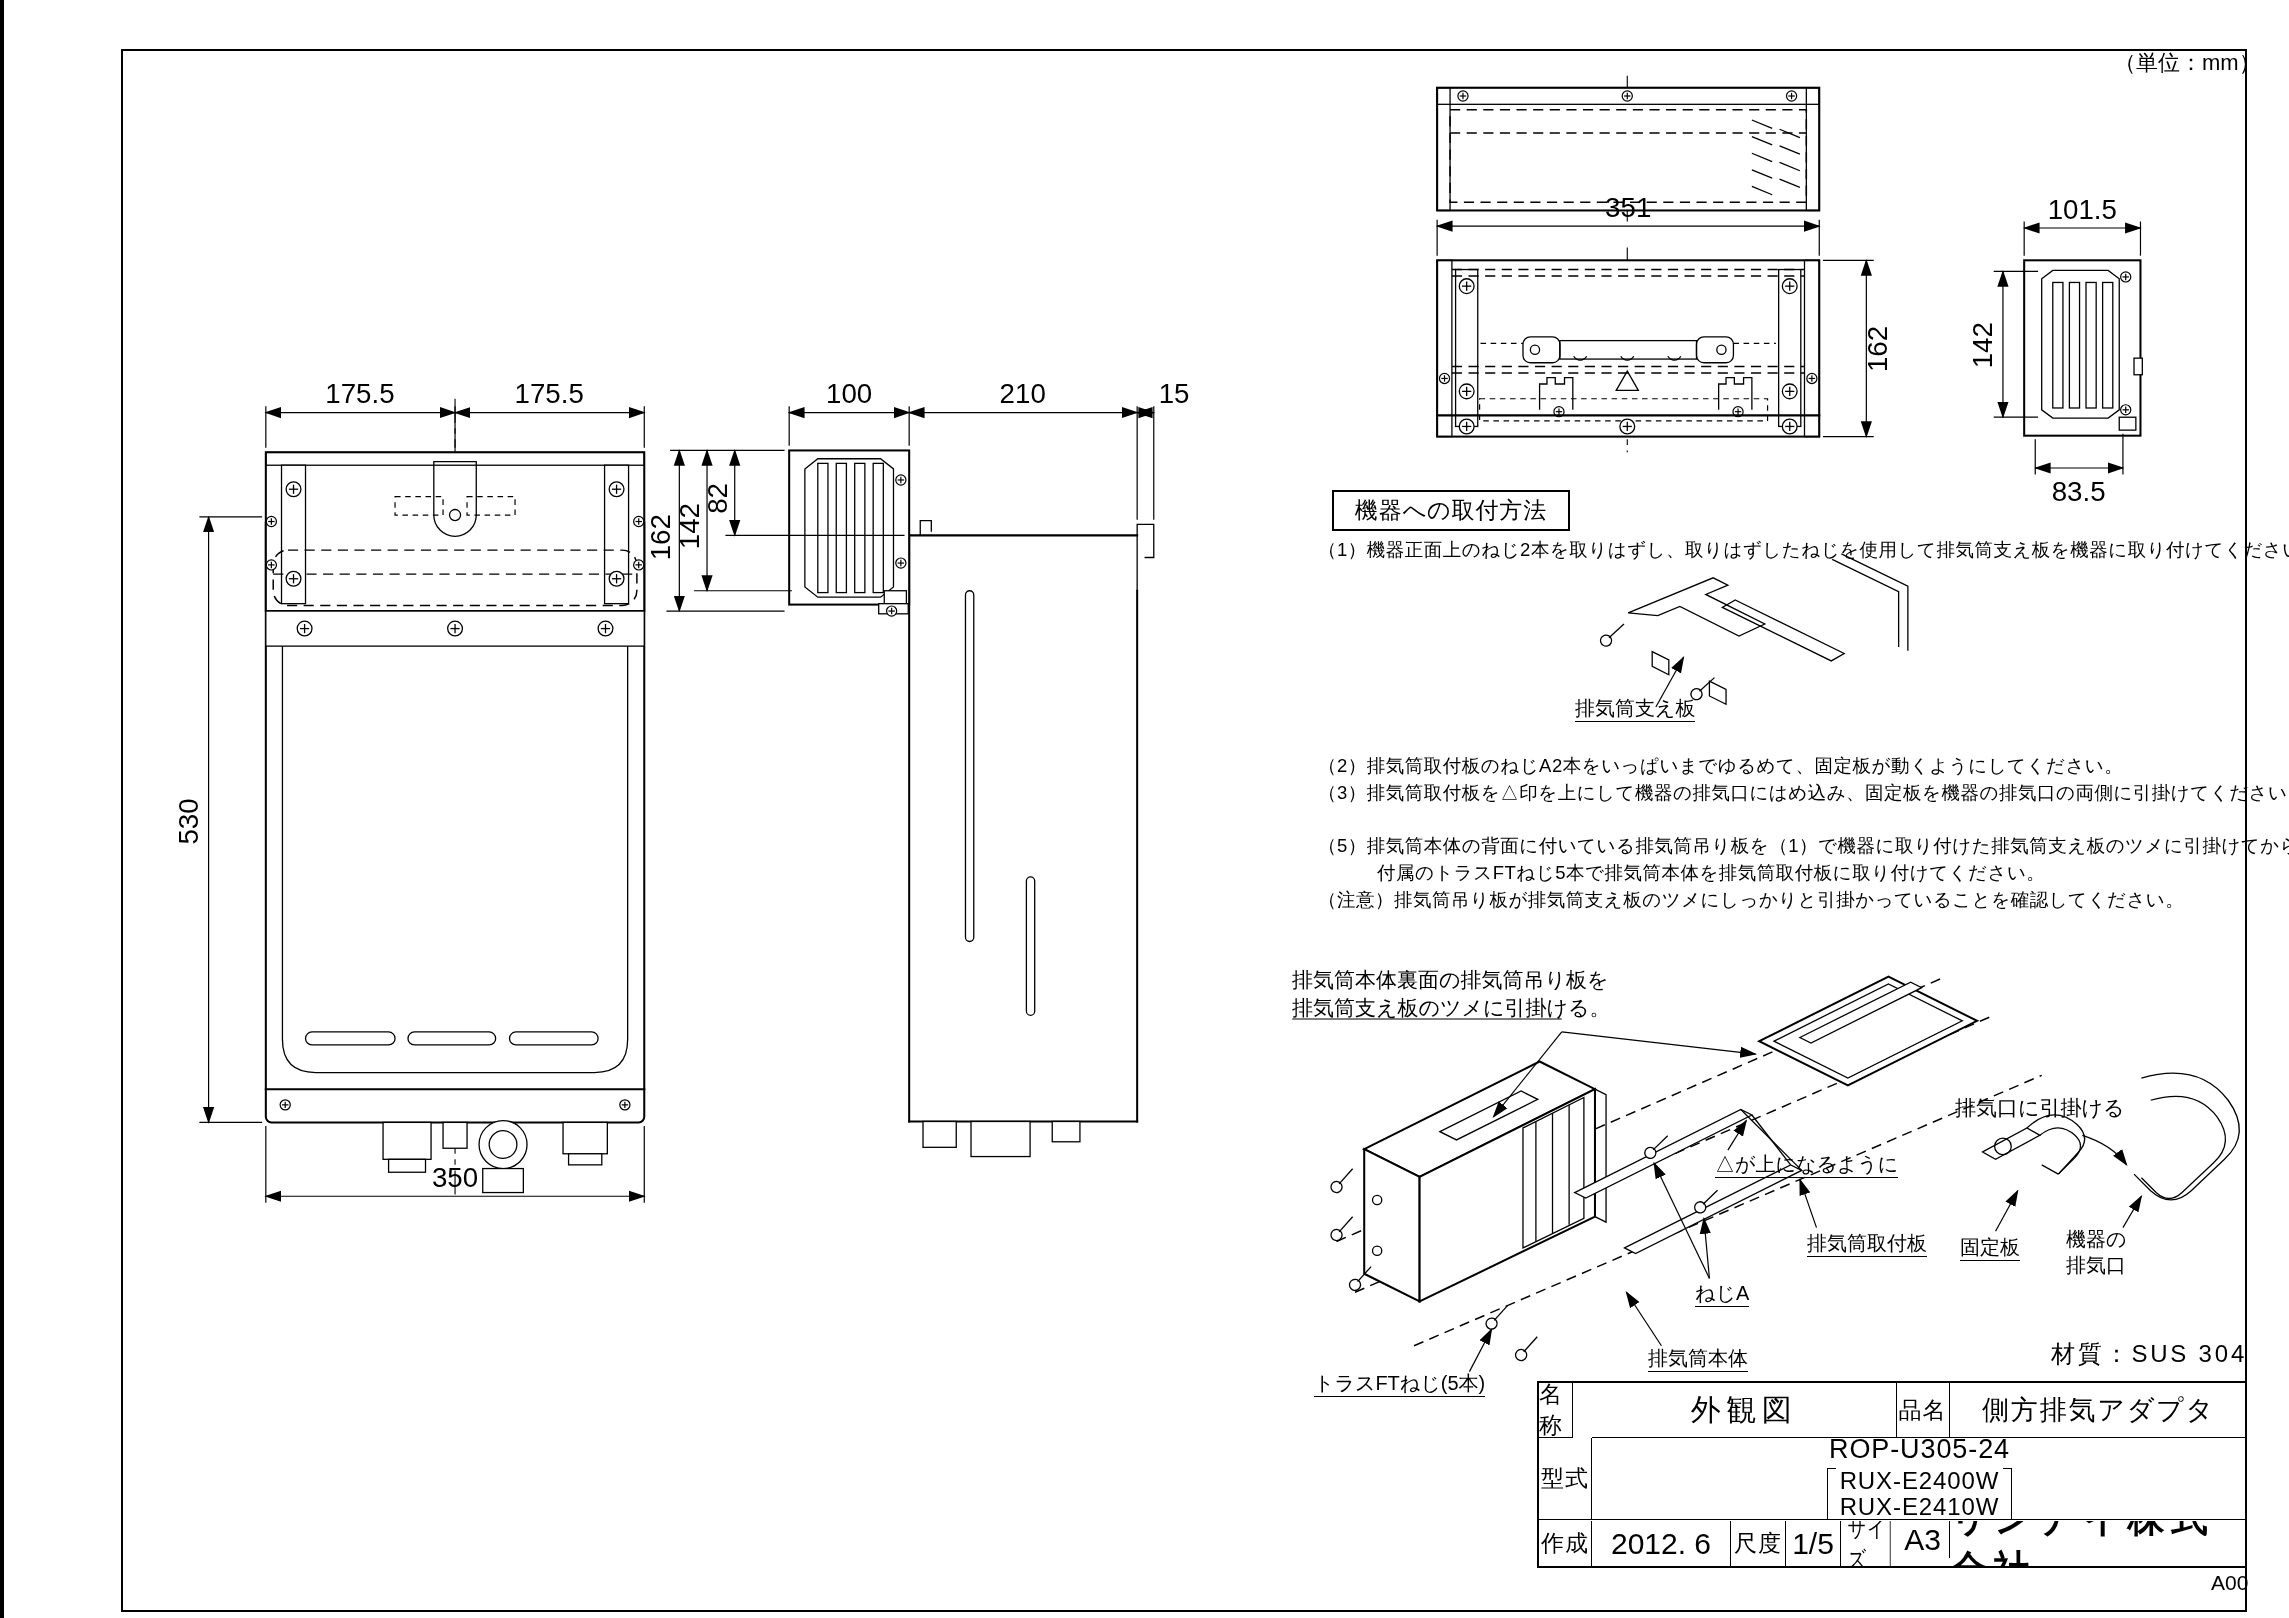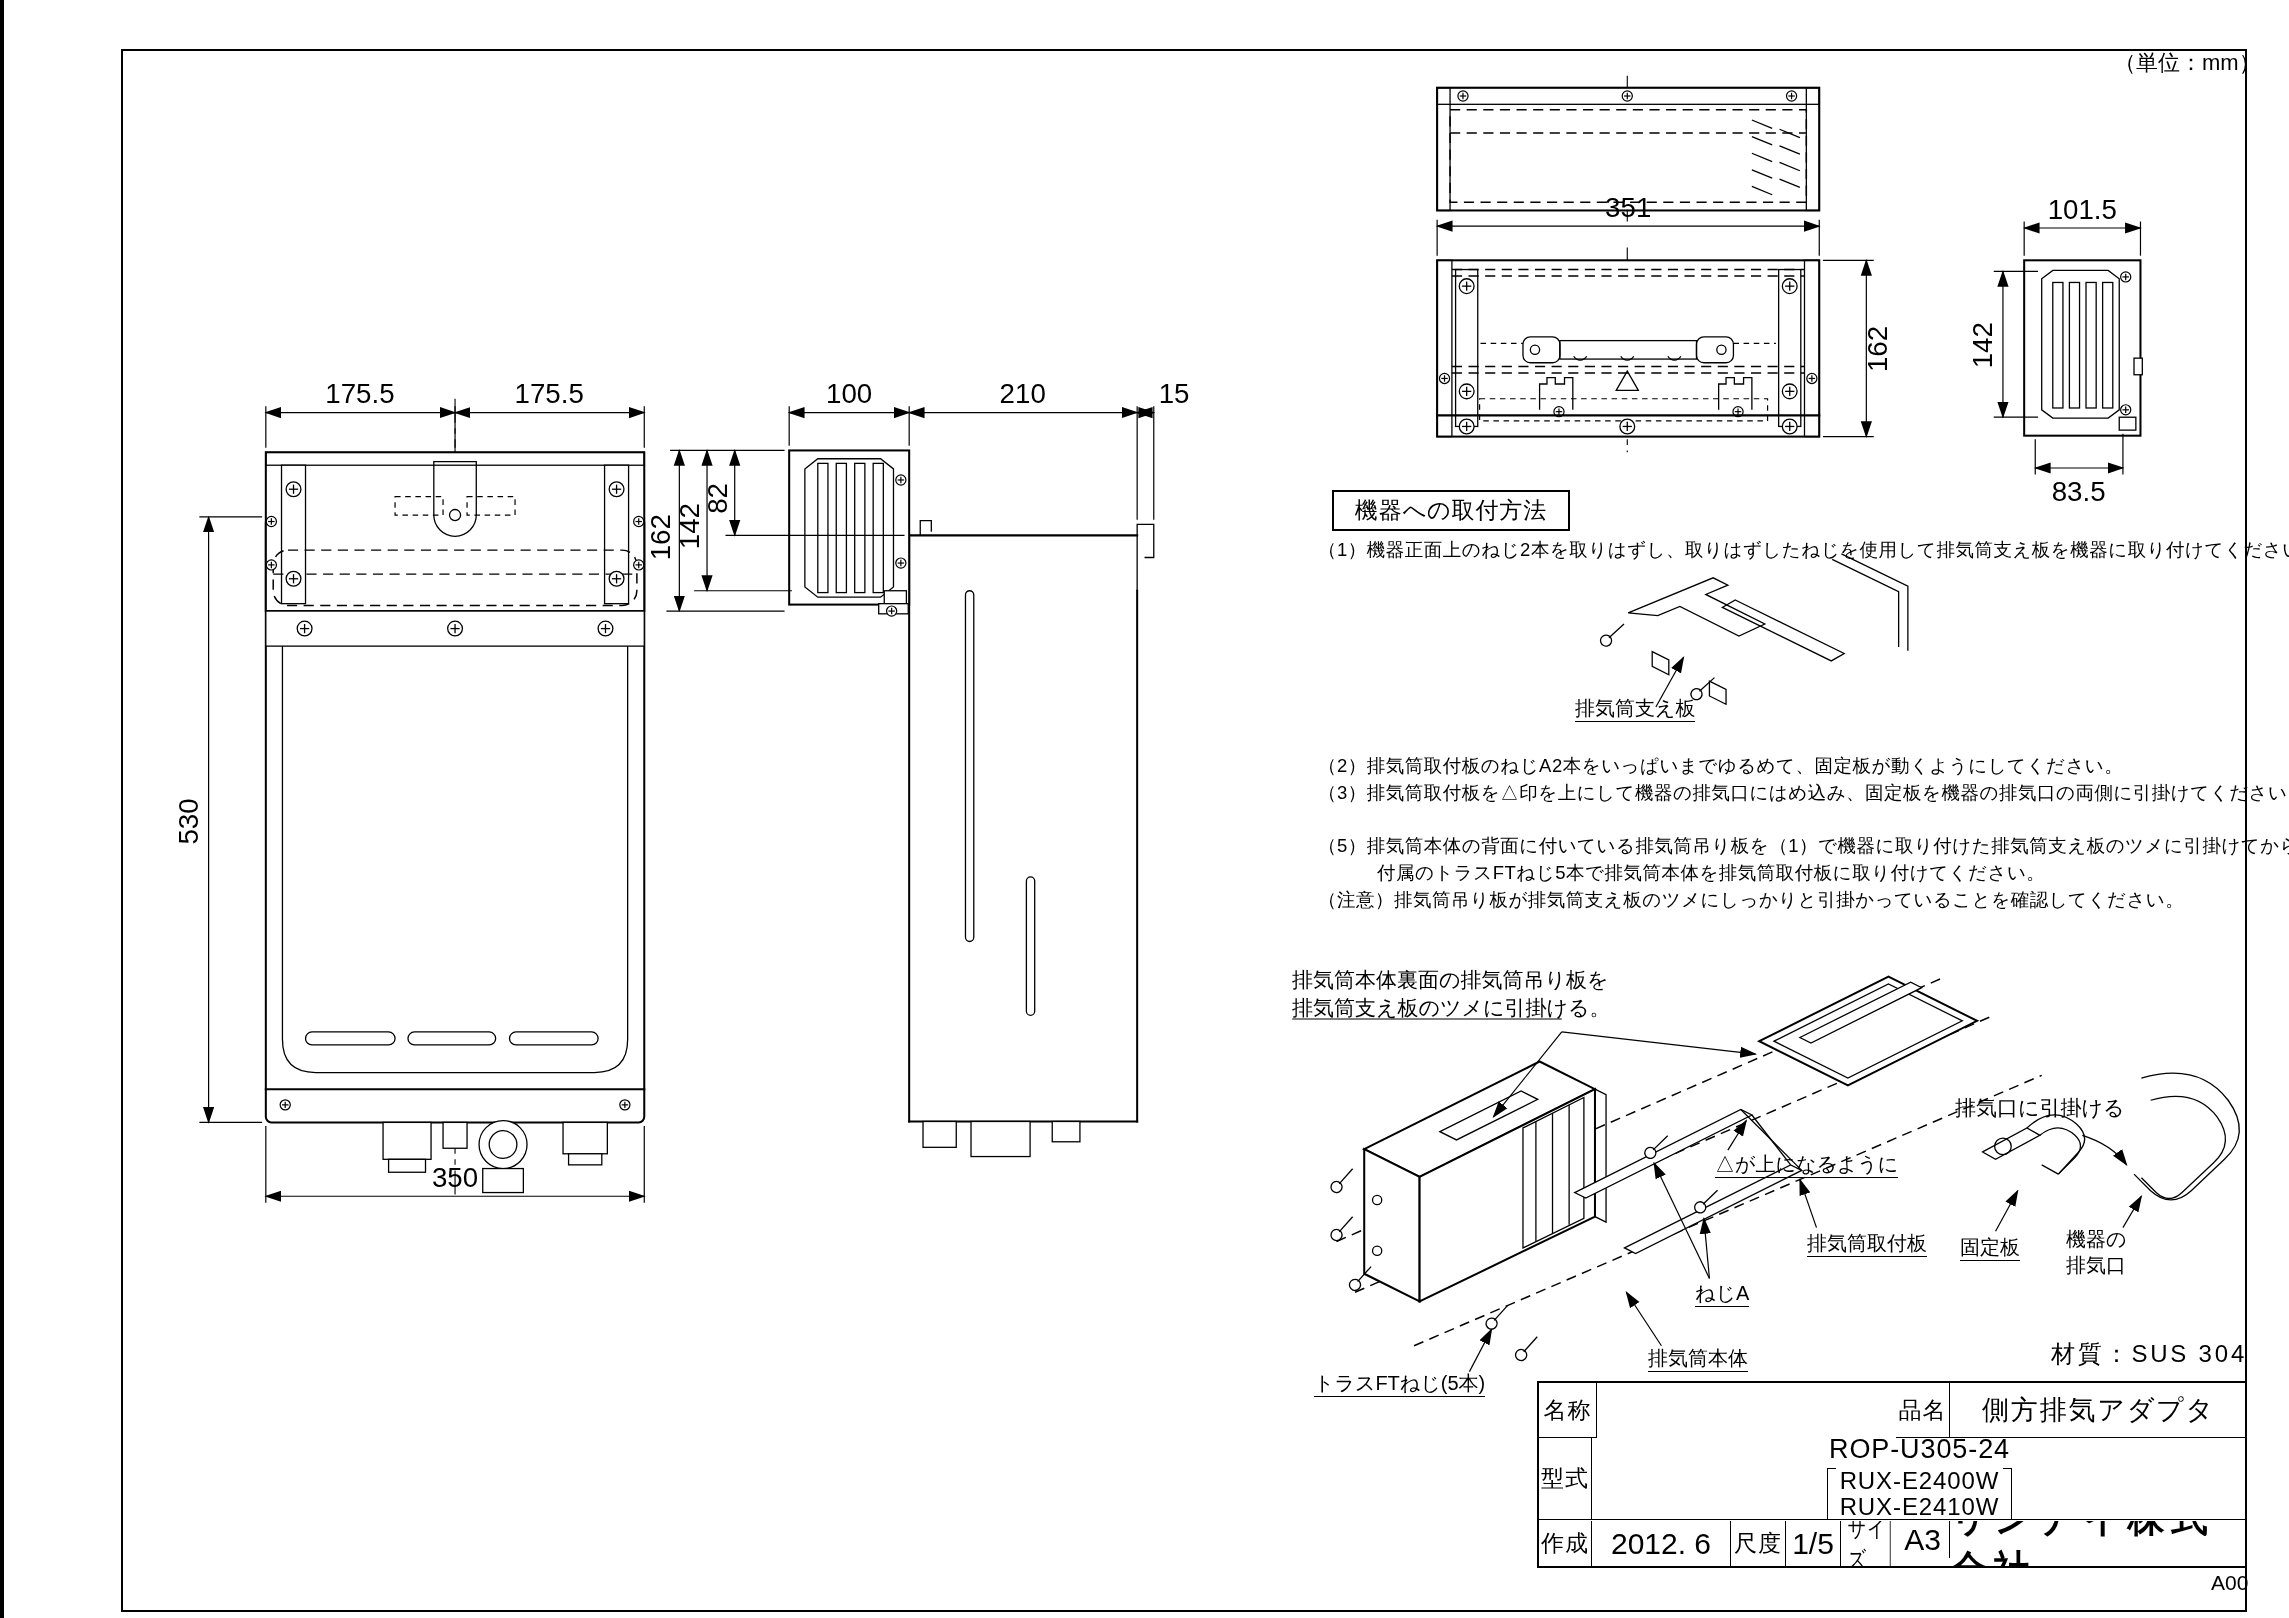--- a/index.html
+++ b/index.html
@@ -393,21 +393,22 @@
   <div class="lbl ul" style="left:1715px;top:1152px;">△が上になるように</div>
 
   <div class="lbl" style="left:1955px;top:1095px;font-size:21px;">排気口に引掛ける</div>
   <div class="lbl ul" style="left:1960px;top:1235px;">固定板</div>
   <div class="lbl" style="left:2066px;top:1227px;">機器の</div>
   <div class="lbl" style="left:2066px;top:1253px;">排気口</div>
 
   <div class="note-txt" style="left:2051px;top:1338px;font-size:24px;letter-spacing:2.8px;">材質：SUS 304</div>
 
   <div id="tblock">
-    <div class="cell bR bB small-lab" style="left:0;top:0;width:58px;height:55px;">名称</div>
+    <div class="cell bR bB small-lab" style="left:0;top:0;width:34px;height:55px;">名称</div>
+    <div class="cell bR bB" style="left:53px;top:0;width:305px;height:55px;font-size:30px;letter-spacing:5.5px;">外観図</div>
     <div class="cell bR bB small-lab" style="left:357px;top:0;width:54px;height:55px;">品名</div>
     <div class="cell bB" style="left:411px;top:0;width:297px;height:55px;font-size:27px;letter-spacing:1.8px;">側方排気アダプタ</div>
 
     <div class="cell bR bB small-lab" style="left:0;top:55px;width:53px;height:82px;">型式</div>
     <div class="cell bB" id="model-cell" style="left:53px;top:55px;width:655px;height:82px;">
       <div class="model-main">ROP-U305-24</div>
       <div class="bracket">
         <div class="model-sub">RUX-E2400W</div>
         <div class="model-sub">RUX-E2410W</div>
       </div>

